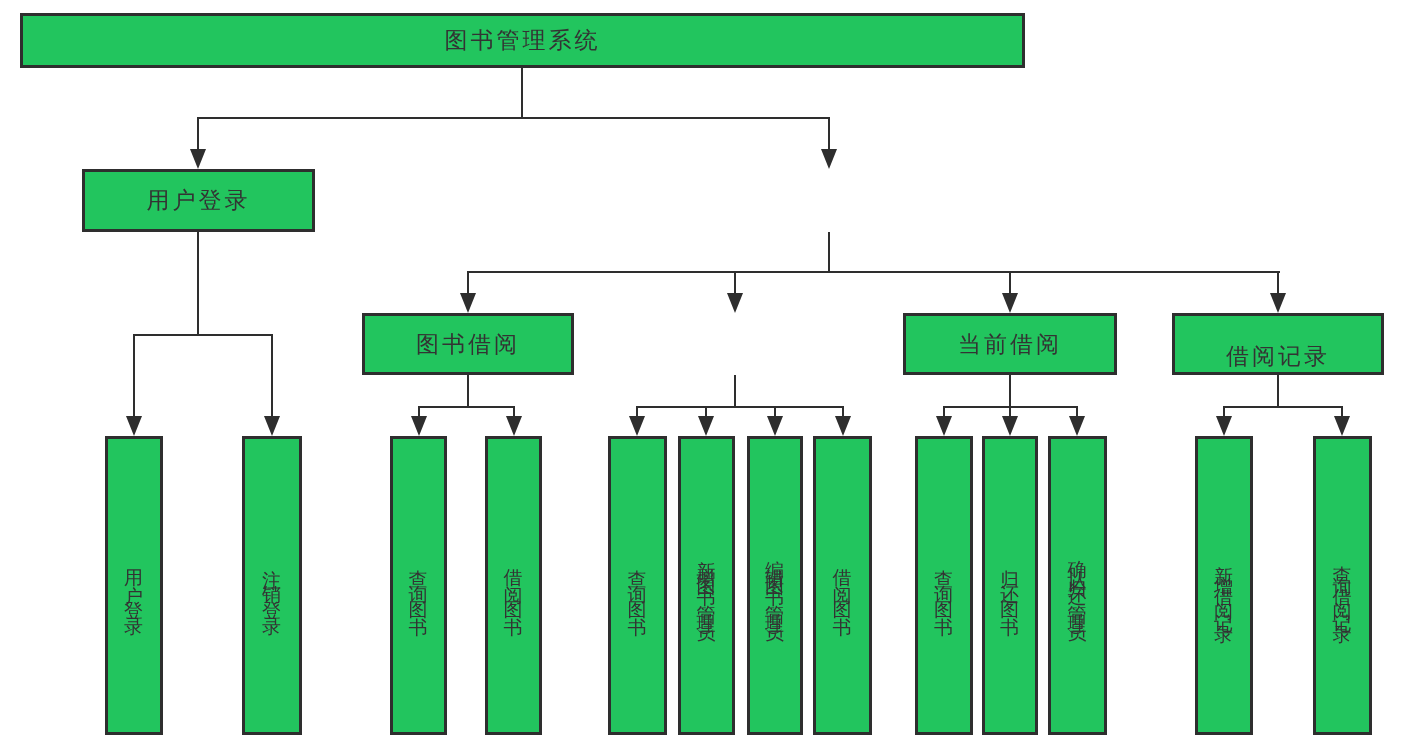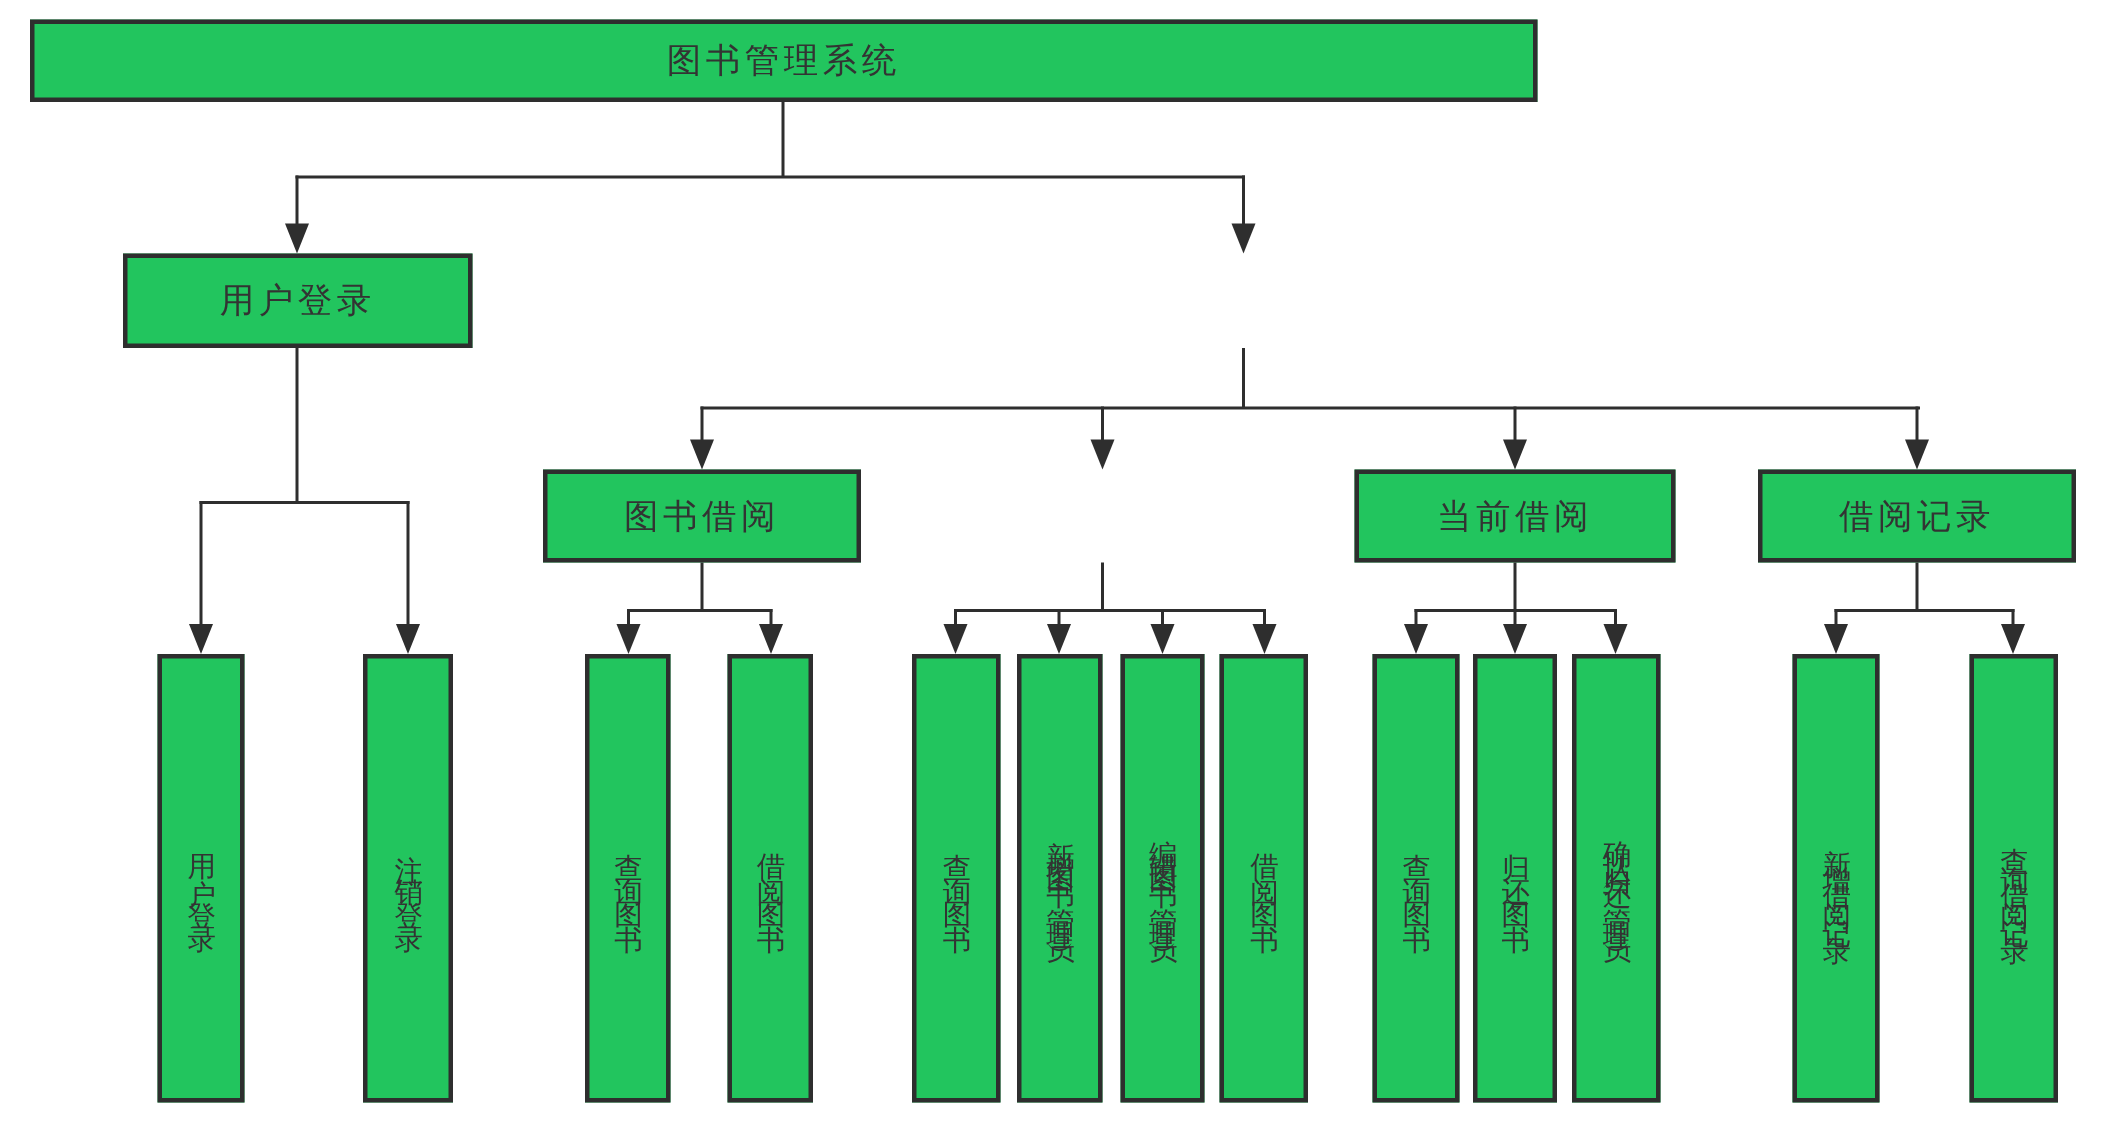--- a/index.html
+++ b/index.html
@@ -56,21 +56,21 @@
   <div class="tri" style="left:1002px;top:293px;"></div>
   <div class="v" style="left:1277px;top:271px;height:24px;"></div>
   <div class="tri" style="left:1270px;top:293px;"></div>
 
   <div class="box hbox" style="left:362px;top:313px;width:212px;height:62px;">
     <span class="lbl">图书借阅</span>
   </div>
   <div class="box hbox" style="left:903px;top:313px;width:214px;height:62px;">
     <span class="lbl">当前借阅</span>
   </div>
-  <div class="box hbox" style="left:1172px;top:313px;width:212px;height:62px;">
+  <div class="box hbox" style="left:1172px;top:313px;width:212px;height:62px;align-items:flex-end;">
     <span class="lbl">借阅记录</span>
   </div>
 
   <div class="v" style="left:467px;top:375px;height:32px;"></div>
   <div class="hl" style="left:418px;top:406px;width:97px;"></div>
   <div class="v" style="left:418px;top:406px;height:12px;"></div>
   <div class="tri" style="left:411px;top:416px;"></div>
   <div class="v" style="left:513px;top:406px;height:12px;"></div>
   <div class="tri" style="left:506px;top:416px;"></div>
 

